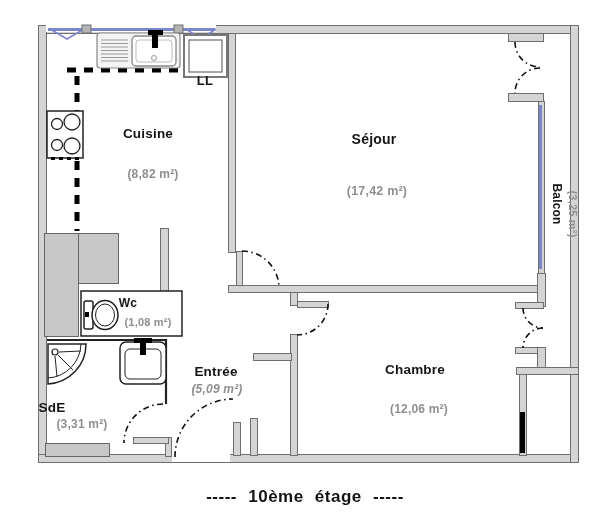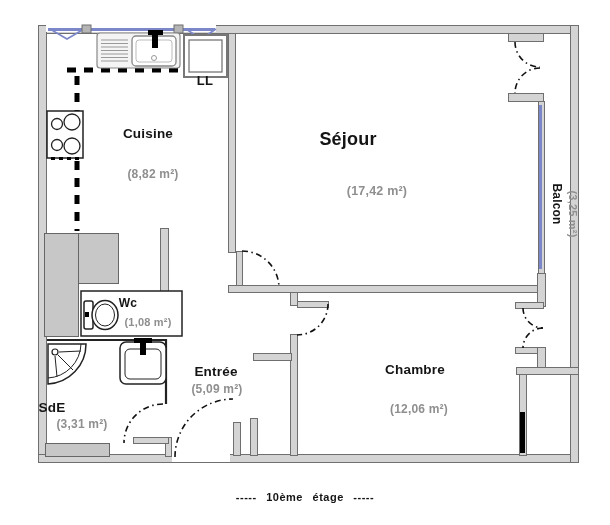--- a/index.html
+++ b/index.html
@@ -6,21 +6,21 @@
   #app{position:relative;width:610px;height:525px;background:#ffffff;overflow:hidden;
        font-family:"Liberation Sans",sans-serif;}
   svg{position:absolute;left:0;top:0;}
   .lbl{position:absolute;transform:translate(-50%,-50%);font-weight:bold;white-space:nowrap;
        color:#141414;font-size:13.5px;letter-spacing:.2px;}
   .area{color:#8f8f8f;font-size:12px;}
   .small{font-size:12px;}
   .tiny{font-size:11px;}
   .rot{transform:translate(-50%,-50%) rotate(90deg);}
   .ll{font-size:13px;}
-  .footer{font-size:11px;letter-spacing:.5px;word-spacing:6px;}
+  .footer{font-size:17px;letter-spacing:.5px;word-spacing:6px;}
 </style>
 </head>
 <body>
 
 <div id="app">
 
 <svg width="610" height="525" viewBox="0 0 610 525">
 
   <g fill="#d4d4d4" stroke="#6f6f6f" stroke-width="1" shape-rendering="crispEdges">
     <rect x="38" y="25" width="540" height="8"></rect>
@@ -154,28 +154,28 @@
     <path d="M 515 42 A 25 25 0 0 0 540 67"></path>
     <path d="M 540 68 A 25 25 0 0 0 515 93"></path>
     <path d="M 523 308 A 20 20 0 0 0 543 328"></path>
     <path d="M 543 328 A 20 20 0 0 0 523 348"></path>
   </g>
 </svg>
 
   <div class="lbl" style="left:148px;top:133px;">Cuisine</div>
   <div class="lbl area" style="left:153px;top:174px;">(8,82 m²)</div>
 
-  <div class="lbl" style="left:348px;top:139px;font-size:18px;">Séjour</div>
+  <div class="lbl" style="left:374px;top:139px;font-size:14px;">Séjour</div>
   <div class="lbl area" style="left:377px;top:143px;font-size:12.5px;margin-top:48px;">(17,42 m²)</div>
 
   <div class="lbl small" style="left:128px;top:303px;text-align:center;">Wc</div>
   <div class="lbl area tiny" style="left:148px;top:322px;">(1,08 m²)</div>
 
   <div class="lbl" style="left:216px;top:371px;">Entrée</div>
-  <div class="lbl area" style="left:217px;top:389px;">(5,09 m²)</div>
+  <div class="lbl area" style="left:217px;top:389px;font-style:italic;">(5,09 m²)</div>
 
   <div class="lbl" style="left:52px;top:407px;">SdE</div>
   <div class="lbl area" style="left:82px;top:424px;">(3,31 m²)</div>
 
   <div class="lbl" style="left:415px;top:369px;">Chambre</div>
   <div class="lbl area" style="left:419px;top:409px;">(12,06 m²)</div>
 
   <div class="lbl rot small" style="left:557px;top:204px;">Balcon</div>
   <div class="lbl rot area tiny" style="left:573px;top:214px;">(3,25 m²)</div>
 

